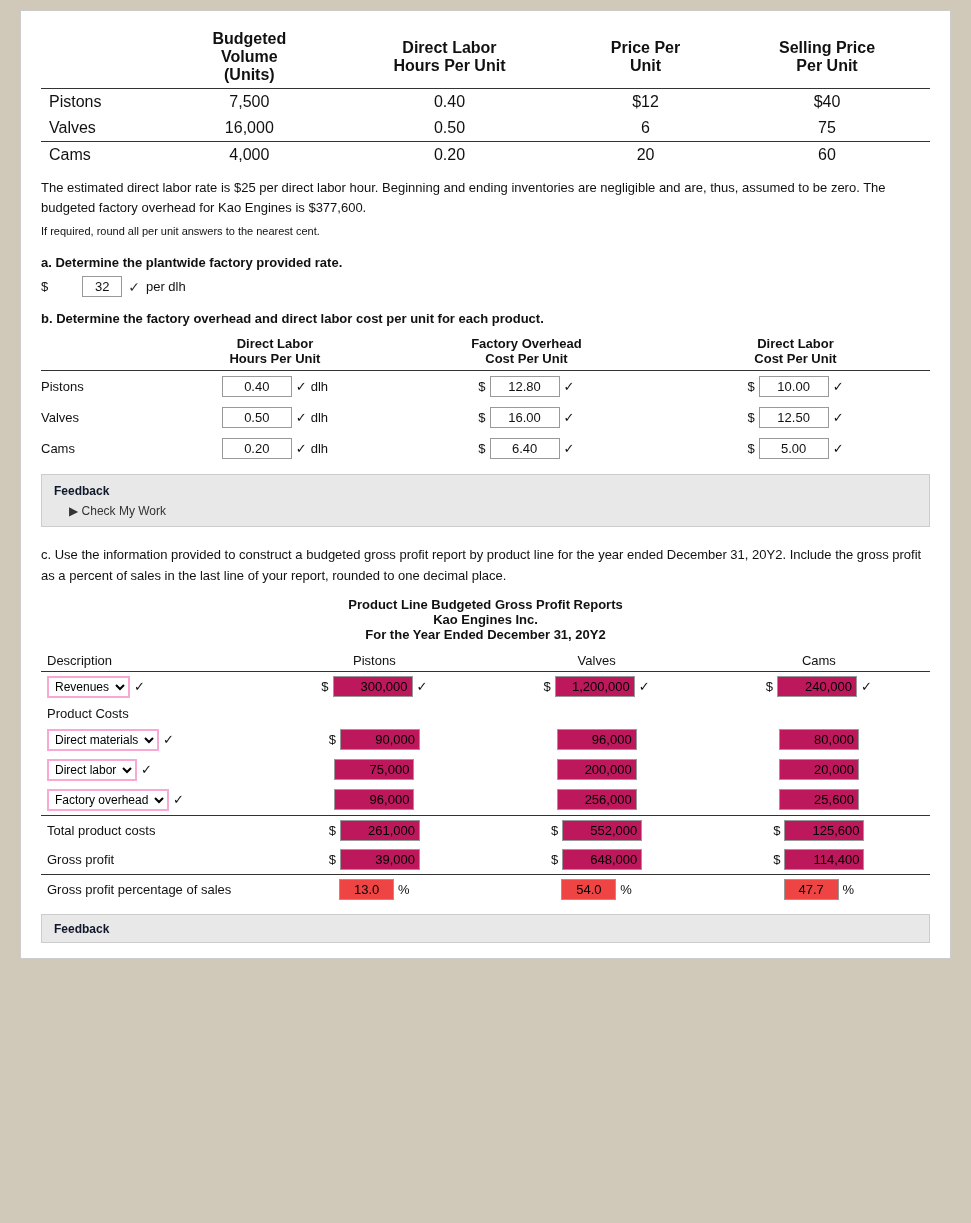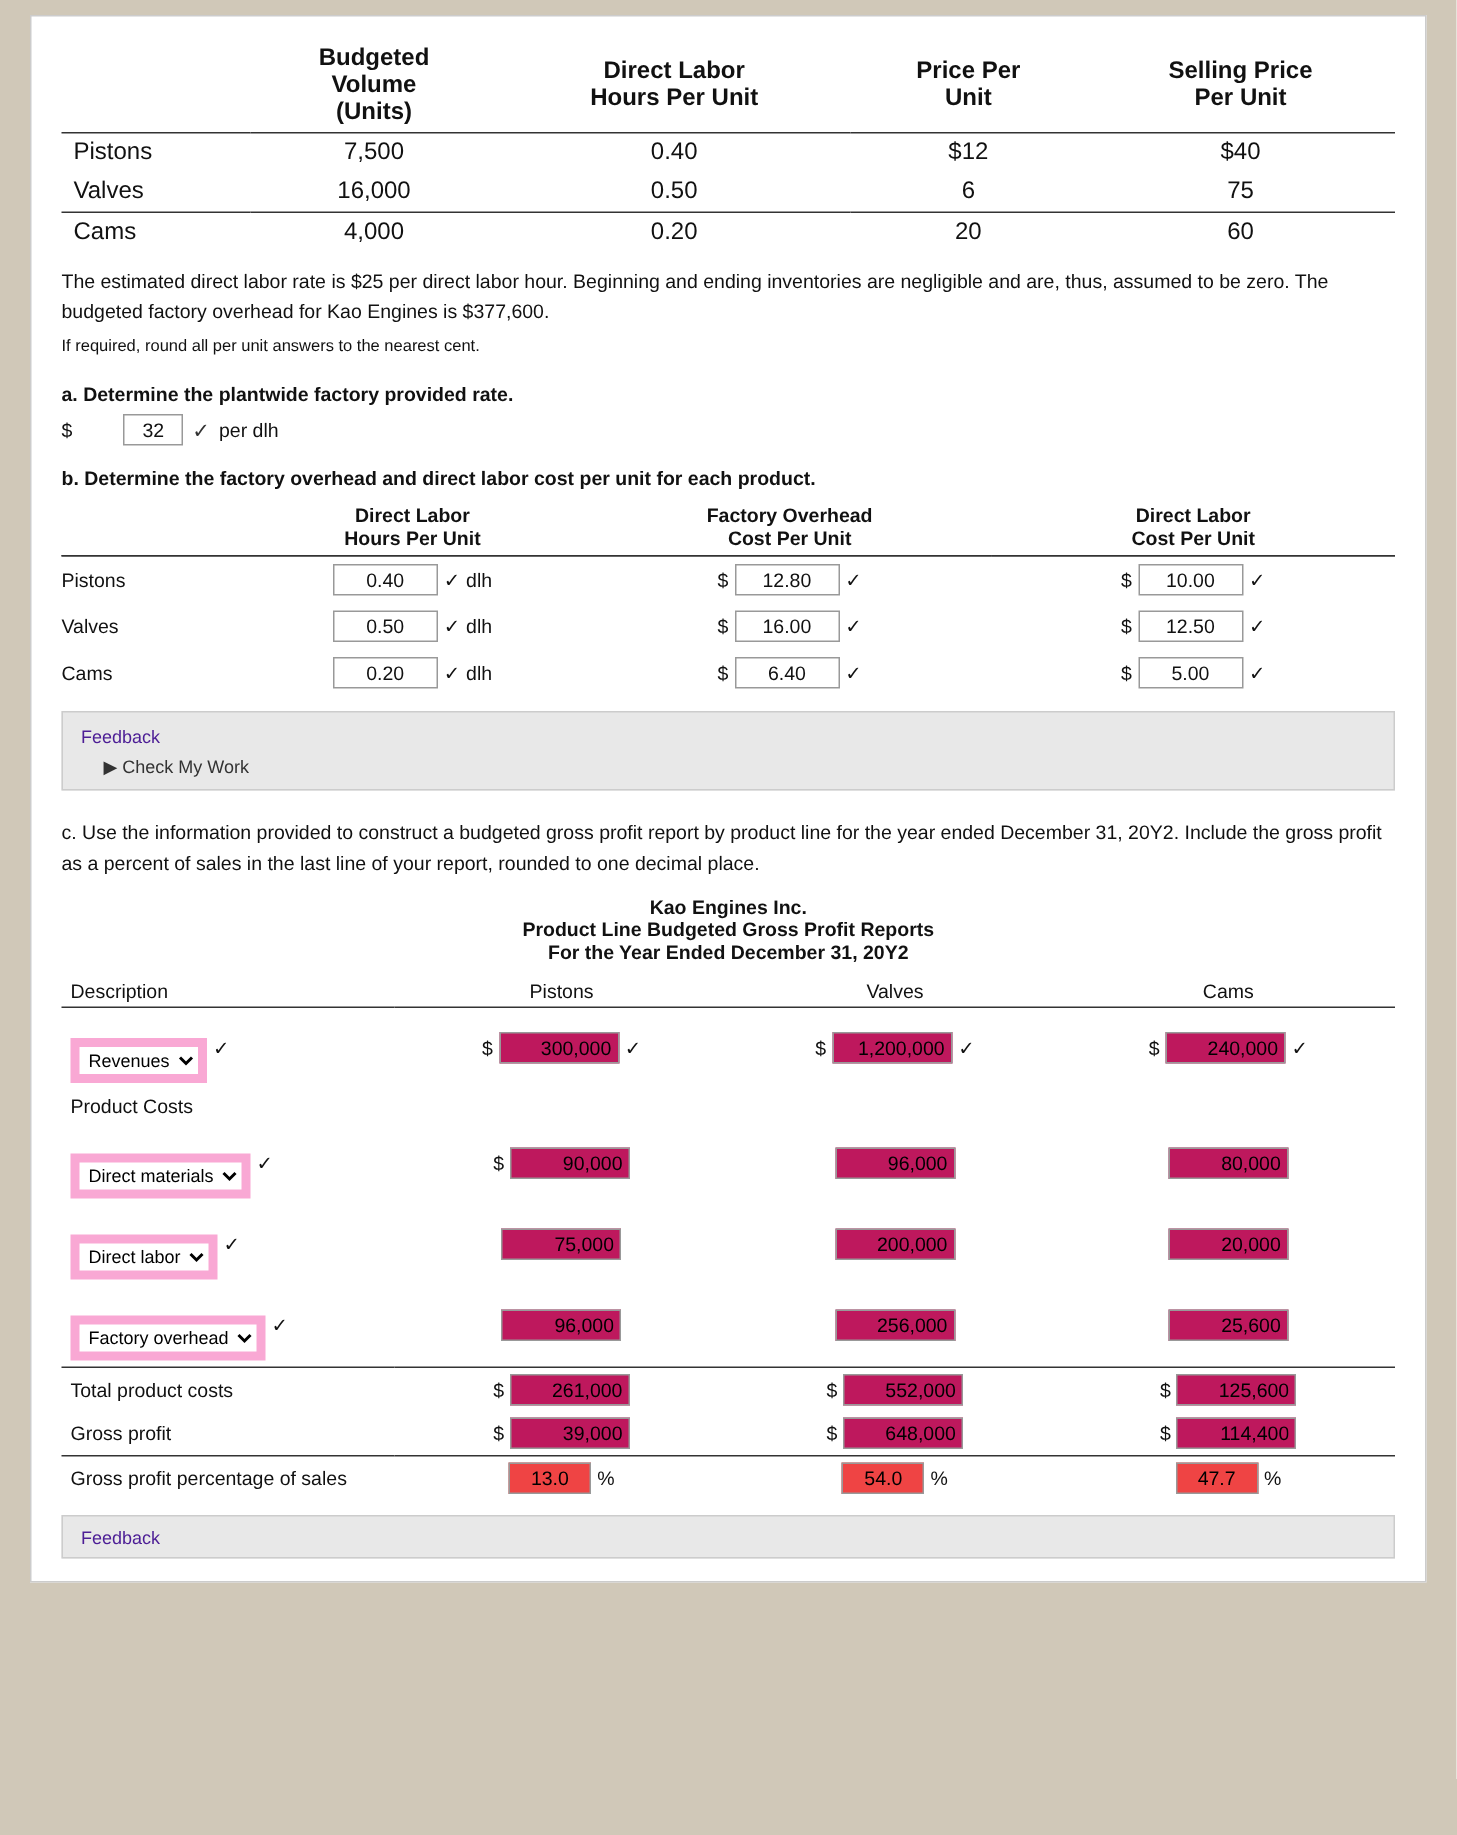--- a/index.html
+++ b/index.html
@@ -116,22 +116,22 @@
       text-align: center;
     }
     .feedback-section {
       background: #e8e8e8;
       padding: 8px 12px;
       margin-top: 10px;
       border: 1px solid #ccc;
     }
     .feedback-label {
       font-size: 12px;
-      font-weight: normal;
-      color: #4c1d95;
+      font-weight: bold;
+      color: #0f172a;
     }
     .check-my-work {
       font-size: 12px;
       color: #333;
       margin-top: 6px;
       cursor: pointer;
       padding-left: 15px;
     }
     .check-my-work::before {
       content: '▶ ';
@@ -195,26 +195,25 @@
       padding: 2px 4px;
       text-align: center;
       width: 55px;
     }
     .dropdown-cell {
       display: flex;
       align-items: center;
       gap: 4px;
     }
     .dropdown {
-      border: 6px solid #f9a8d4;
+      border: 2px solid #f9a8d4;
       background: #fff;
       font-size: 12px;
       padding: 1px 2px;
       cursor: pointer;
-      margin-top: 16px;
     }
     .border-top-row td {
       border-top: 1px solid #333;
     }
     .feedback-bottom {
       background: #e8e8e8;
       padding: 6px 12px;
       margin-top: 10px;
       border: 1px solid #ccc;
     }
@@ -370,22 +369,22 @@
     <span class="feedback-label">Feedback</span>
     <div class="check-my-work">Check My Work</div>
   </div>
 
   <div class="section-gap"></div>
 
   <div>
     <p class="part-c-title">c. Use the information provided to construct a budgeted gross profit report by product line for the year ended December 31, 20Y2. Include the gross profit as a percent of sales in the last line of your report, rounded to one decimal place.</p>
 
     <div class="report-header">
+      <p>Product Line Budgeted Gross Profit Reports</p>
       <p>Kao Engines Inc.</p>
-      <p>Product Line Budgeted Gross Profit Reports</p>
       <p>For the Year Ended December 31, 20Y2</p>
     </div>
 
     <table class="gp-table">
       <thead>
         <tr>
           <th class="desc-col" style="width:200px;">Description</th>
           <th style="width:200px;">Pistons</th>
           <th style="width:200px;">Valves</th>
           <th style="width:200px;">Cams</th>

